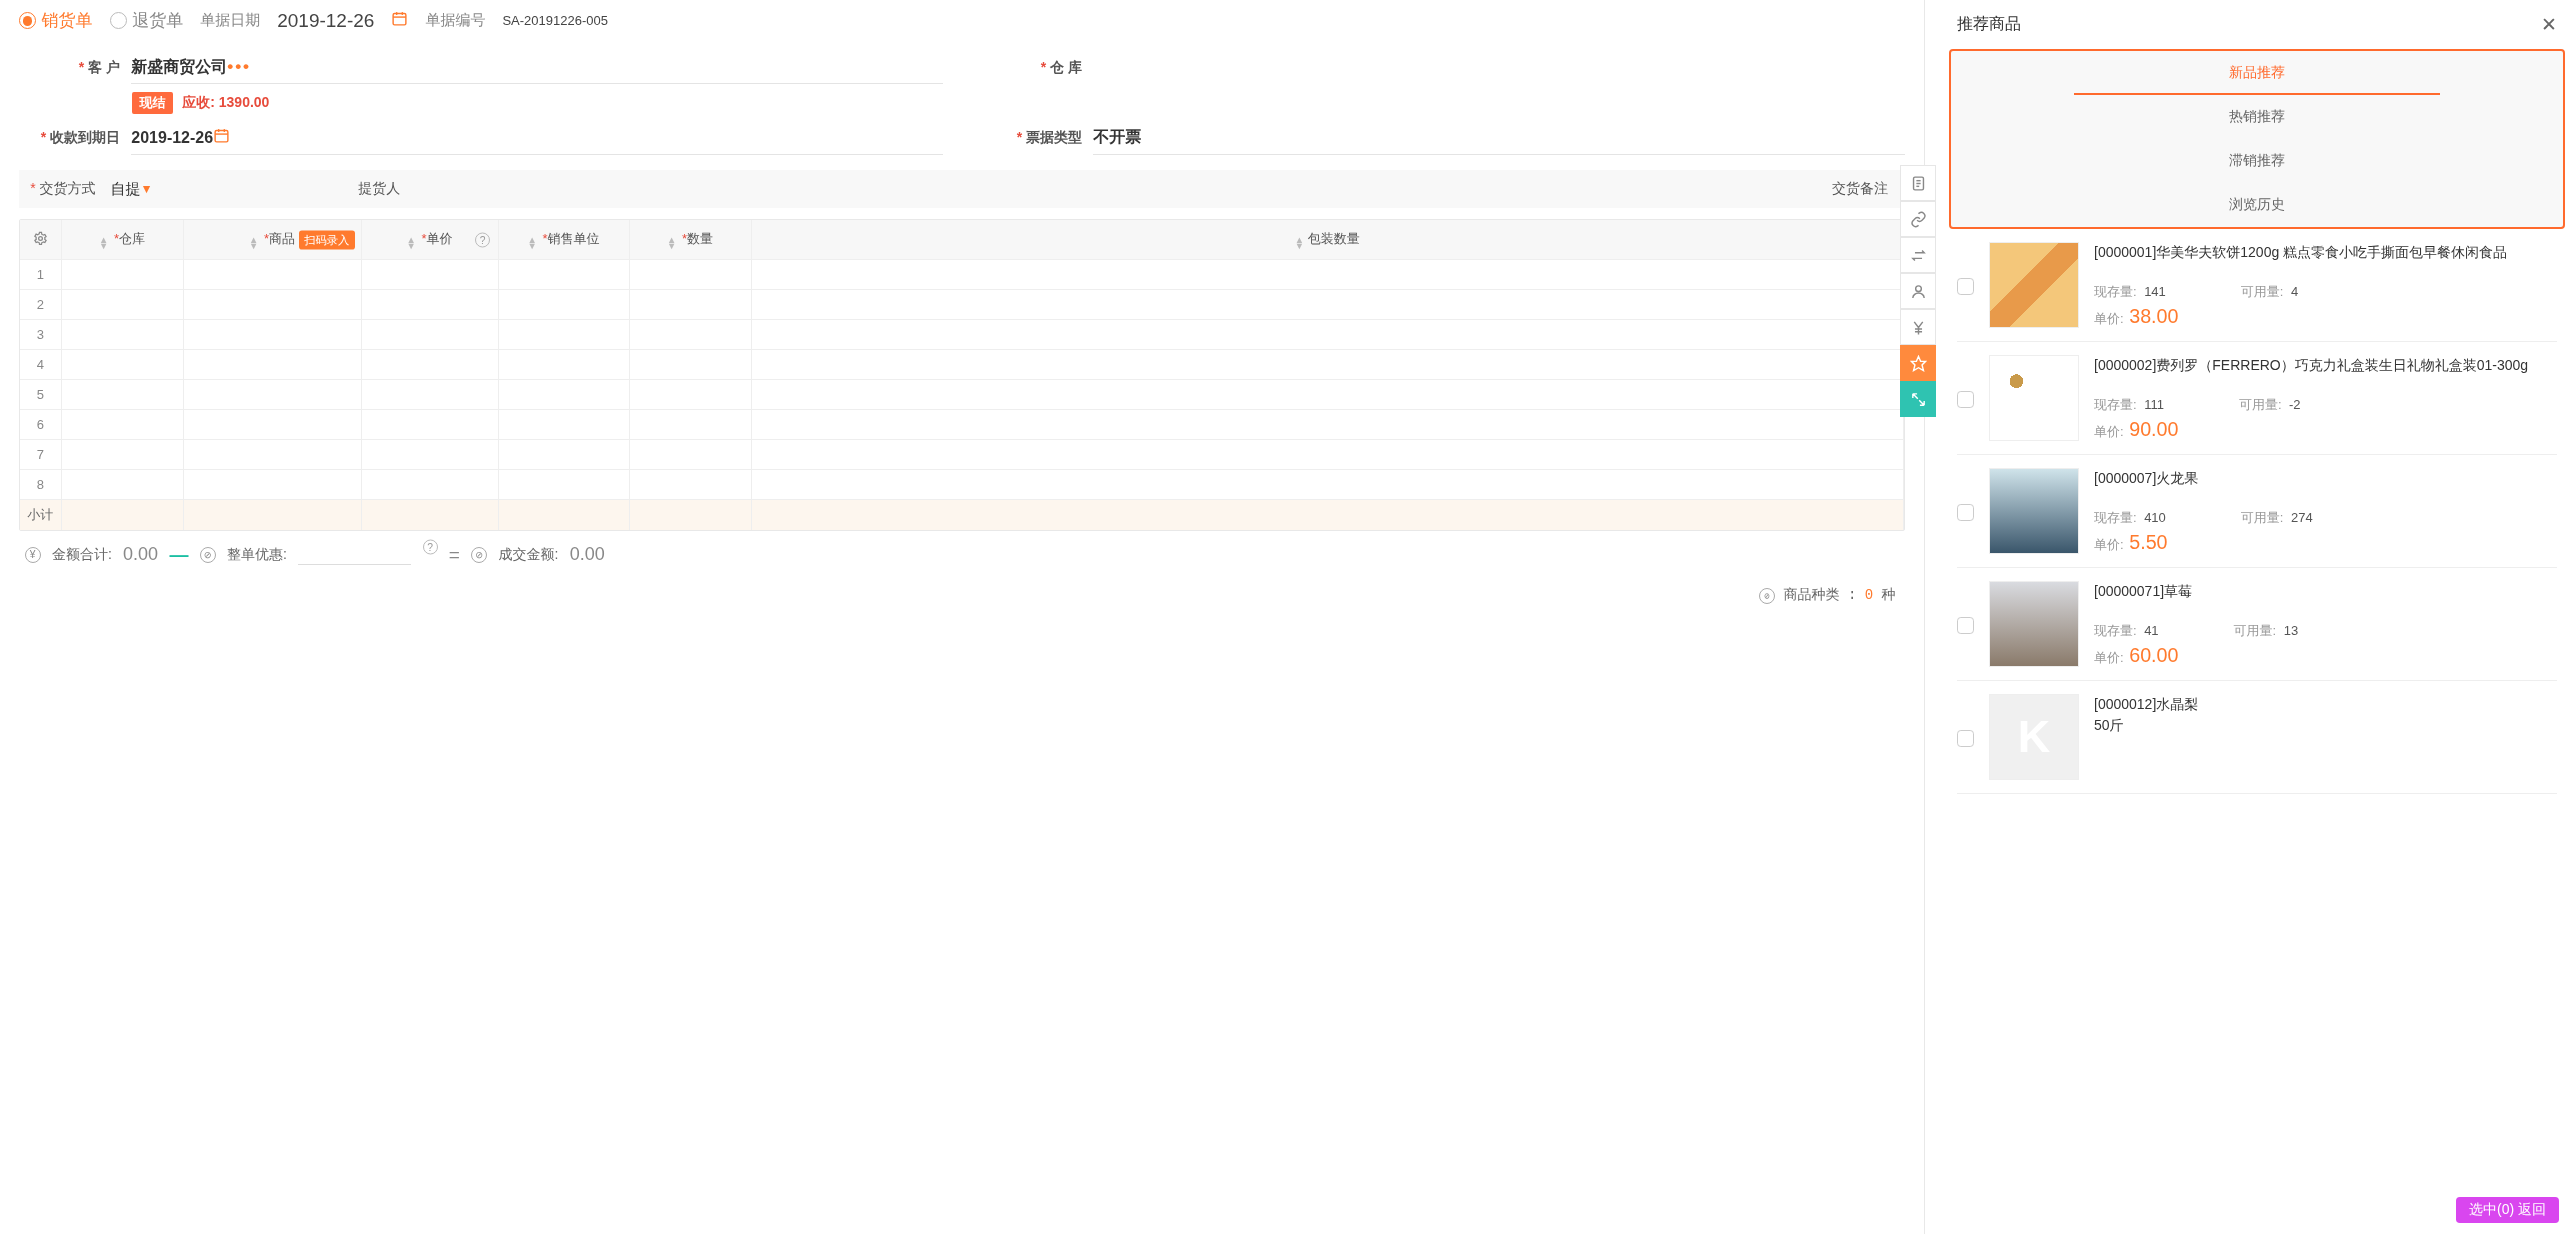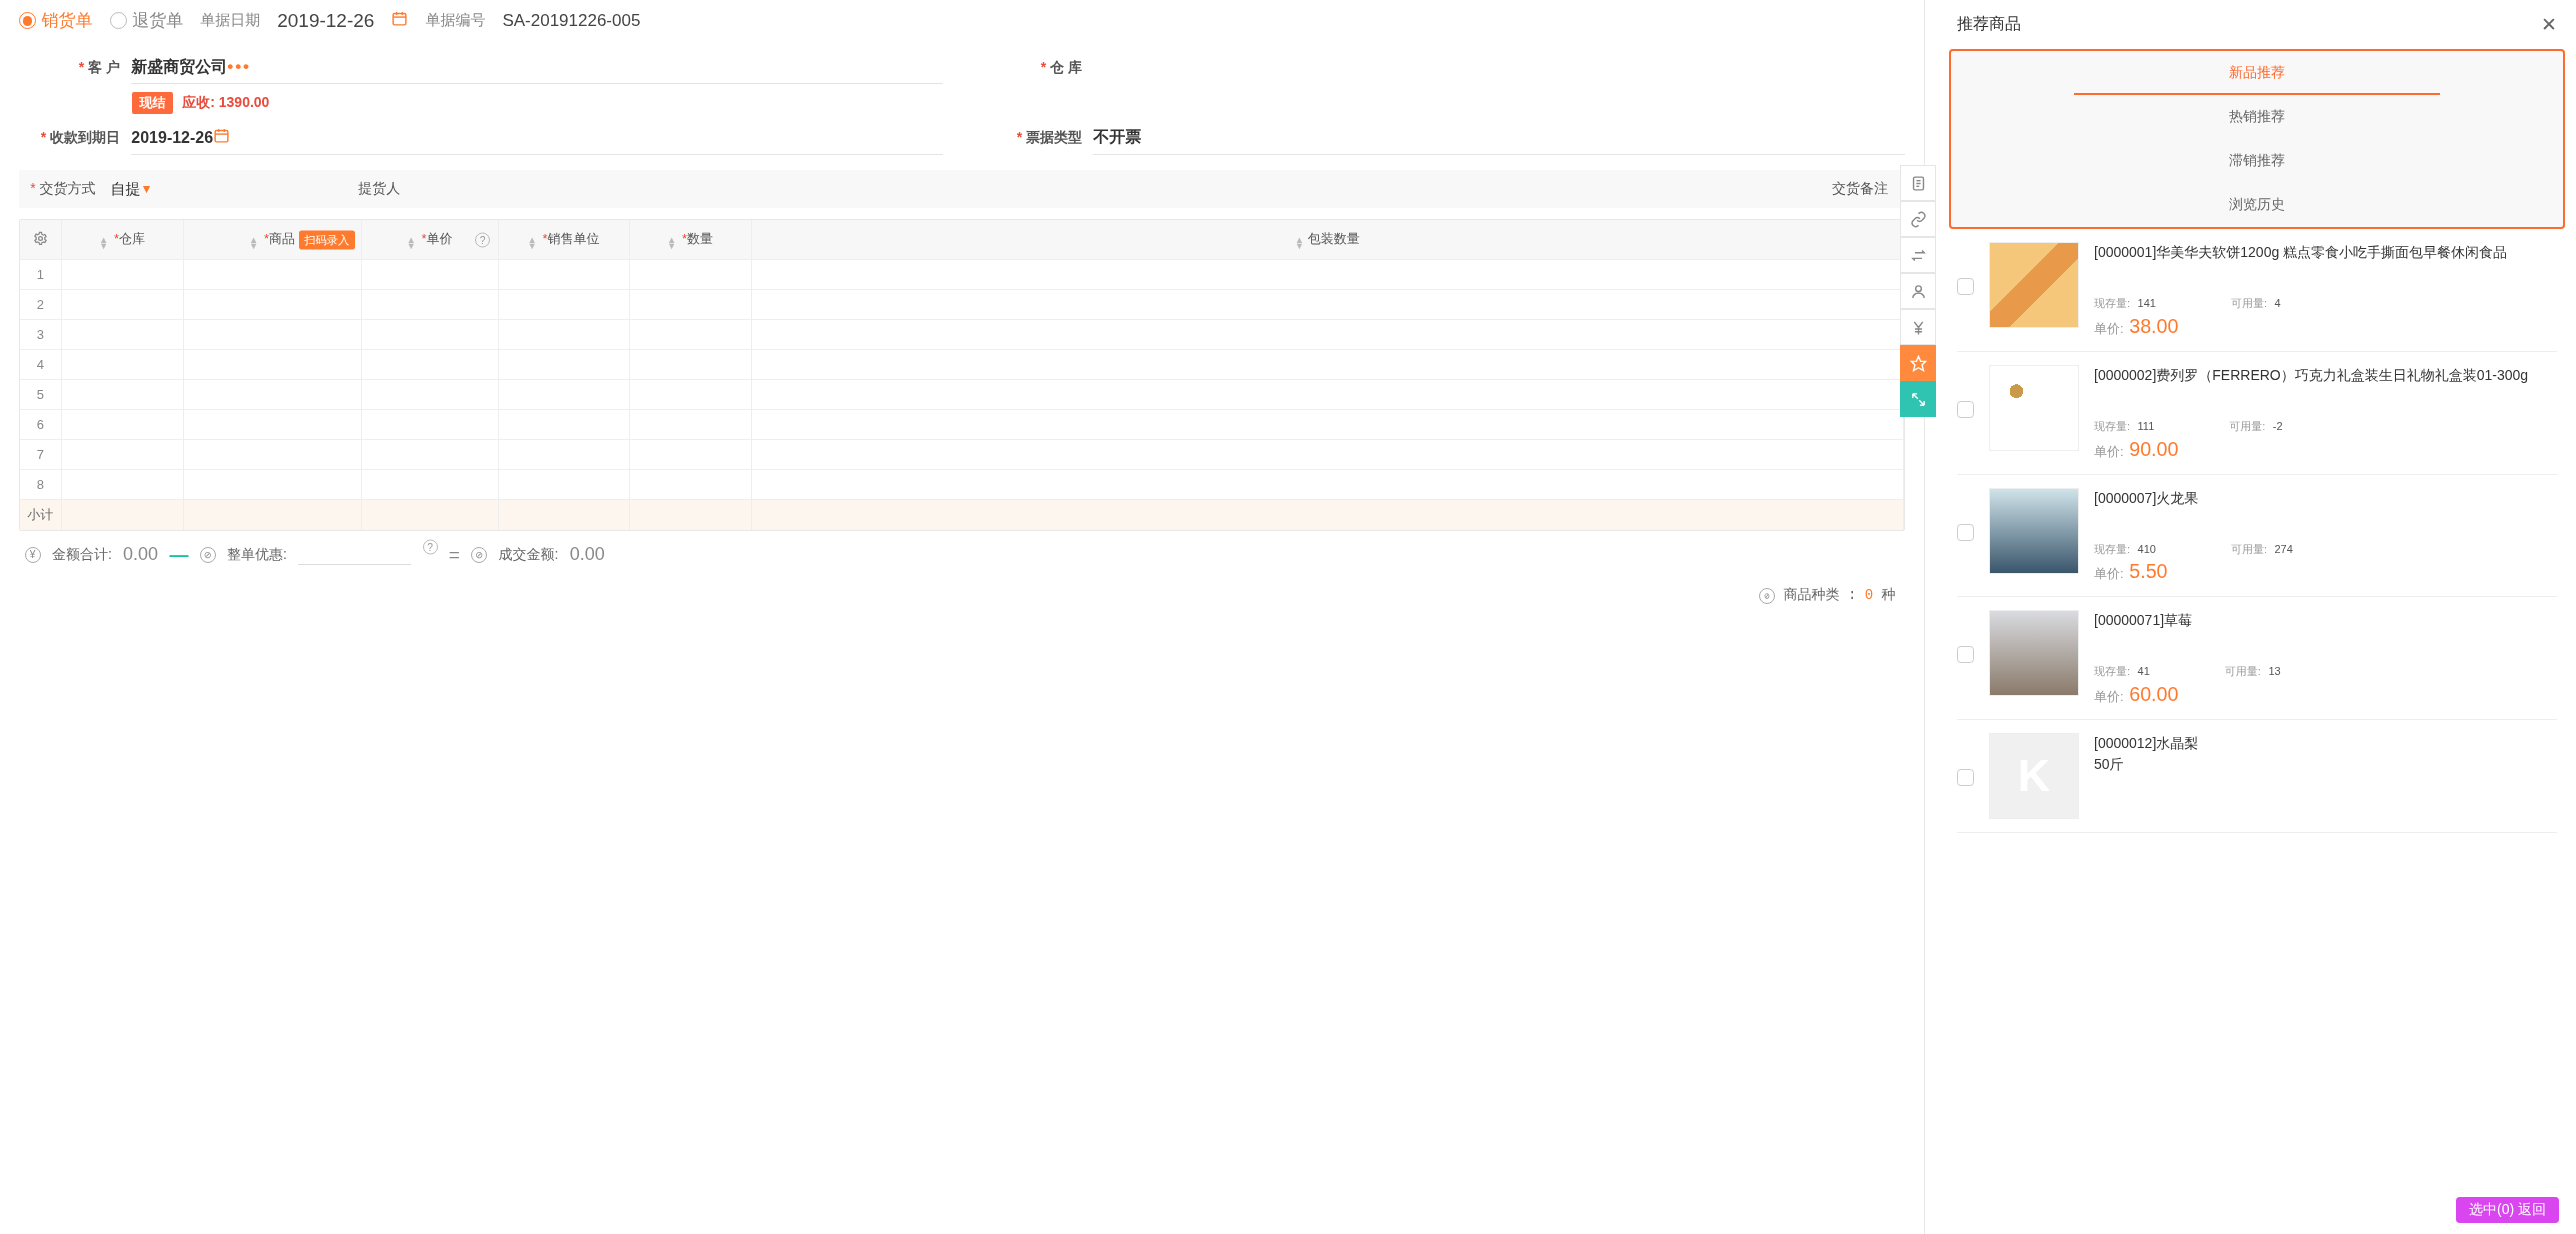--- a/index.html
+++ b/index.html
@@ -83,21 +83,21 @@
     .side-tab { flex:1; text-align:center; padding:13px 0; font-size:14px; color:#666; cursor:pointer; position:relative; }
     .side-tab.active { color:#ff6a2d; }
     .side-tab.active::after { content:''; position:absolute; bottom:0; left:20%; width:60%; height:1.9px; background:#ff6a2d; }
 
     .prod-list { flex:1; overflow-y:auto; padding: 0 19px; }
     .prod-item { display:flex; gap:15px; padding:13px 0; border-bottom:0.9px solid #eee; align-items:flex-start;}
     .prod-check { width:17px;height:17px;border:0.9px solid #ccc;border-radius:3.8px; margin-top:36px; flex-shrink:0;}
     .prod-img { width:90px; height:86px; background:#eee; flex-shrink:0; display:flex;align-items:center;justify-content:center;color:#bbb;font-size:10.3px;overflow:hidden;border:0.9px solid #eee;}
     .prod-body { flex:1; }
     .prod-title { font-size:14px; color:#333; line-height:1.5; }
-    .prod-stats { display:flex; gap:75px; margin-top:33px; font-size:11px; }
+    .prod-stats { display:flex; gap:75px; margin-top:20px; font-size:13px; }
     .stat-label { color:#999; }
     .stat-val { color:#555; margin-left:7.5px; }
     .prod-price { margin-top:3.8px; font-size:13px; }
     .price-num { color:#ff7a2d; font-size:19.7px; margin-left:5.6px; }
 
     .side-footer { display:flex; justify-content:flex-end; padding:11.3px 17px; }
     .sel-btn { background:#d946ef; color:#fff; border:none; border-radius:3.8px; padding:4px 13px; font-size:14px; cursor:pointer; }
 
     
     .img-waffle { background: linear-gradient(135deg,#f4c77a 40%,#e89a4a 40%,#e89a4a 60%,#f4c77a 60%); }
@@ -129,21 +129,21 @@
       <span class="hdr-value">2019-12-26</span>
       <span class="cal-icon">
         <svg width="17" height="17" viewBox="0 0 24 24" fill="none" stroke="currentColor" stroke-width="2">
             <rect x="3" y="5" width="18" height="16" rx="2"></rect>
             <line x1="3" y1="10" x2="21" y2="10"></line>
             <line x1="8" y1="3" x2="8" y2="7"></line>
             <line x1="16" y1="3" x2="16" y2="7"></line>
           </svg>
       </span>
       <span class="hdr-label">单据编号</span>
-      <span class="hdr-value" style="font-size:17px;">SA-20191226-005</span>
+      <span class="hdr-value" style="font-size:13px;">SA-20191226-005</span>
     </div>
 
     <div class="form-grid">
       <div class="two-col">
         <div>
           <span class="fld-label"><span class="req">*</span><span>客 户</span></span>
           <div class="fld-input">
             <span>新盛商贸公司</span>
             <span class="ellipsis-btn">•••</span>
           </div>

